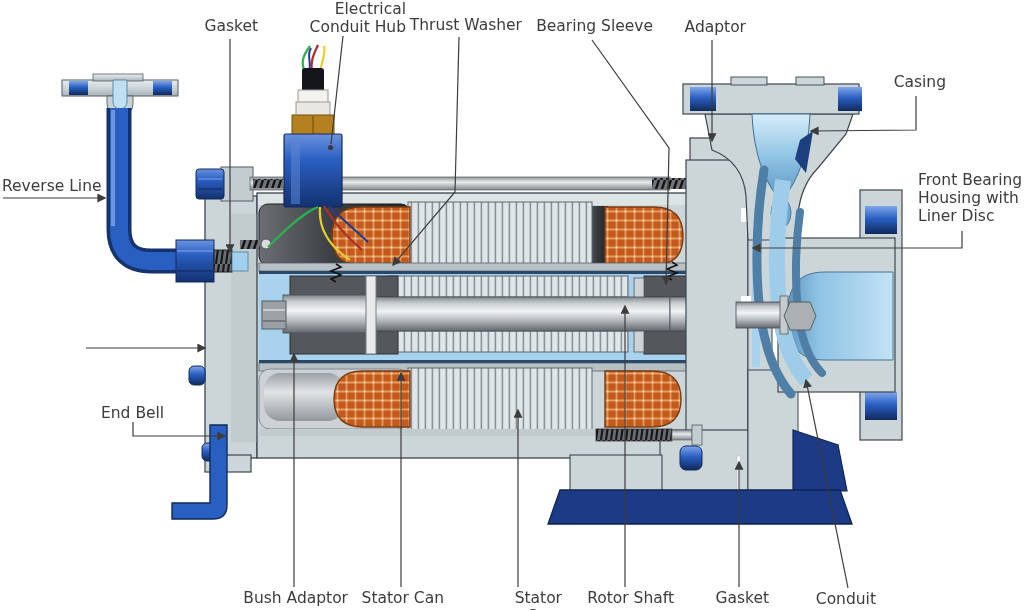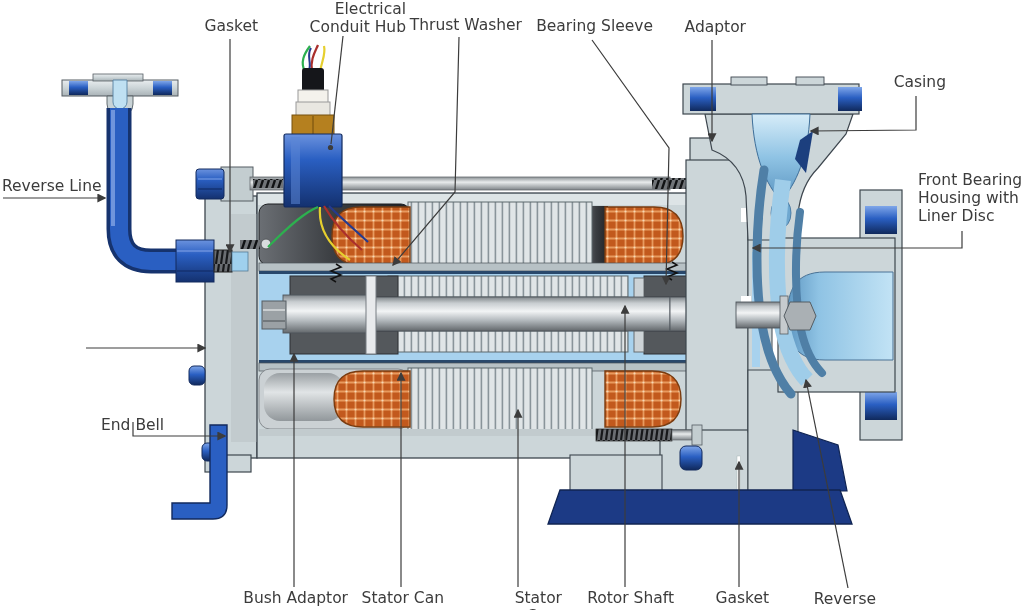--- a/index.html
+++ b/index.html
@@ -281,20 +281,20 @@
 Conduit Hub</div>
   <div class="lbl ctr" style="left:194px;top:17px;width:64px">Gasket</div>
   <div class="lbl ctr" style="left:398px;top:16px;width:124px">Thrust Washer</div>
   <div class="lbl ctr" style="left:529px;top:17px;width:124px">Bearing Sleeve</div>
   <div class="lbl ctr" style="left:676px;top:18px;width:70px">Adaptor</div>
   <div class="lbl ctr" style="left:886px;top:73px;width:60px">Casing</div>
   <div class="lbl" style="left:918px;top:171px;width:112px">Front Bearing
 Housing with
 Liner Disc</div>
   <div class="lbl" style="left:2px;top:177px;width:100px">Reverse Line</div>
-  <div class="lbl" style="left:101px;top:416px;width:72px">End Bell</div>
+  <div class="lbl" style="left:101px;top:404px;width:72px">End Bell</div>
   <div class="lbl ctr" style="left:240px;top:589px;width:108px">Bush Adaptor</div>
   <div class="lbl ctr" style="left:356px;top:589px;width:88px">Stator Can</div>
   <div class="lbl ctr" style="left:474px;top:589px;width:88px">Stator Core</div>
   <div class="lbl ctr" style="left:582px;top:589px;width:92px">Rotor Shaft</div>
   <div class="lbl ctr" style="left:705px;top:589px;width:64px">Gasket</div>
-  <div class="lbl ctr" style="left:804px;top:590px;width:72px">Reverse</div>
+  <div class="lbl ctr" style="left:804px;top:590px;width:72px">Conduit</div>
 </div>
 
 </body></html>

